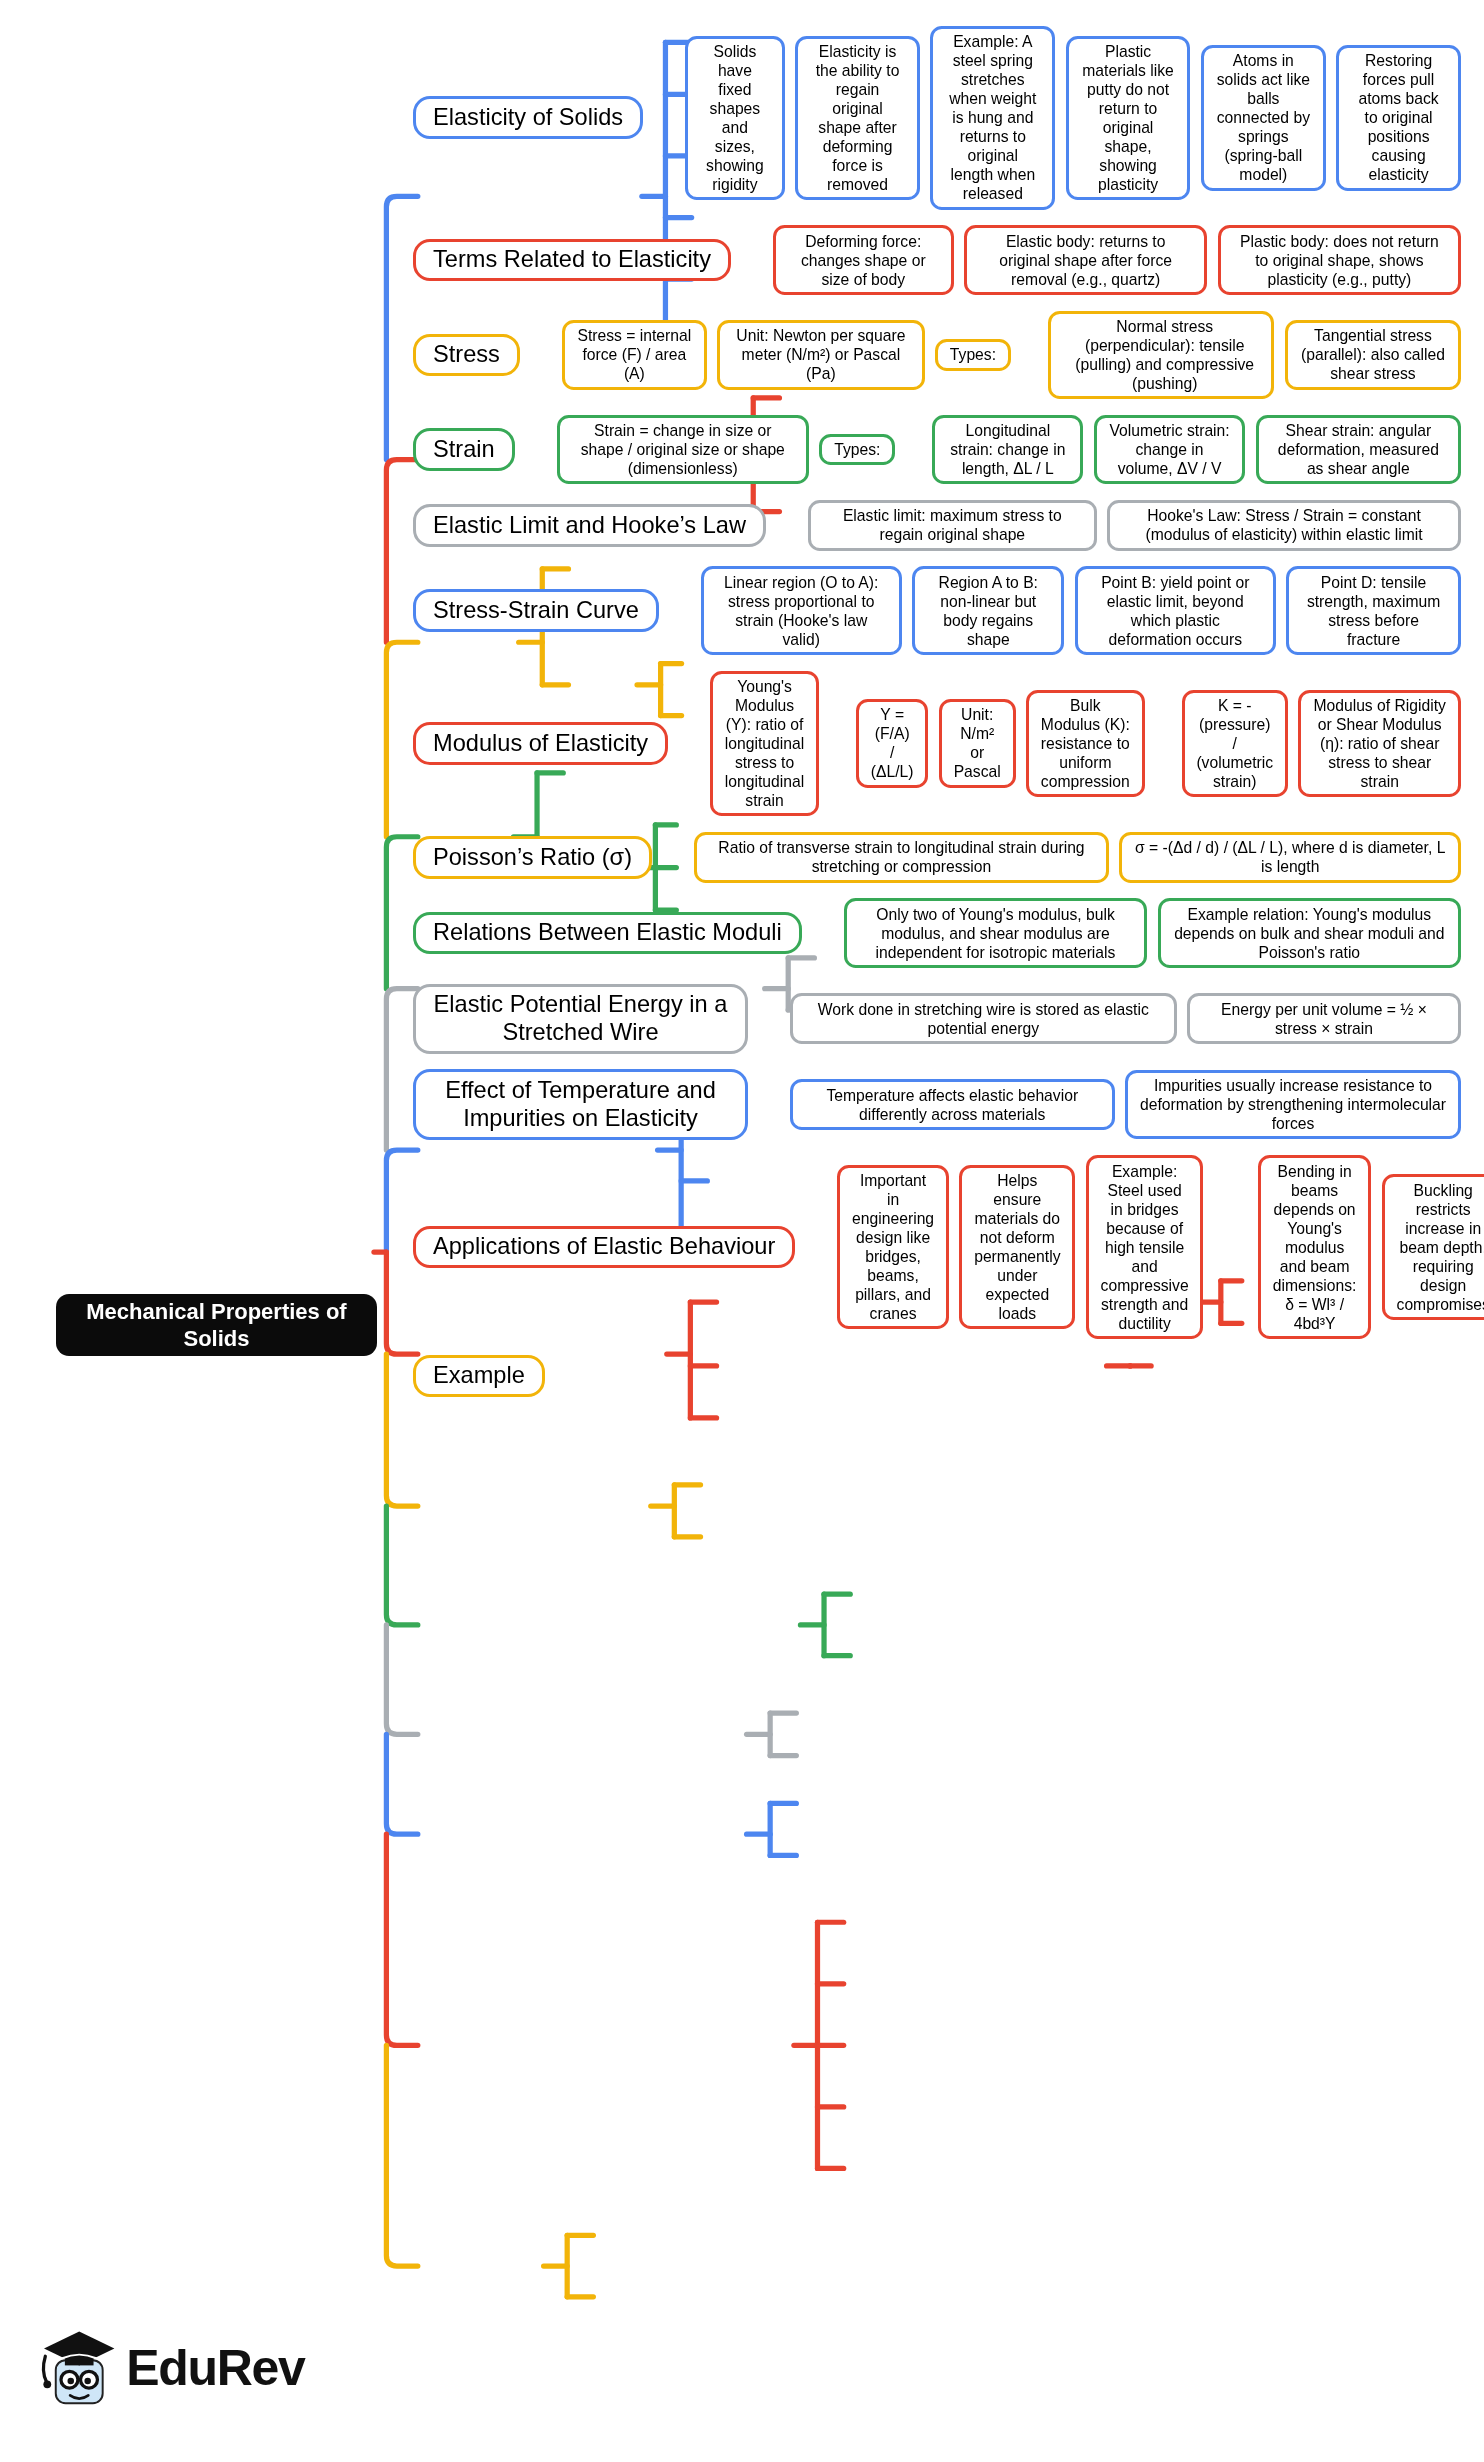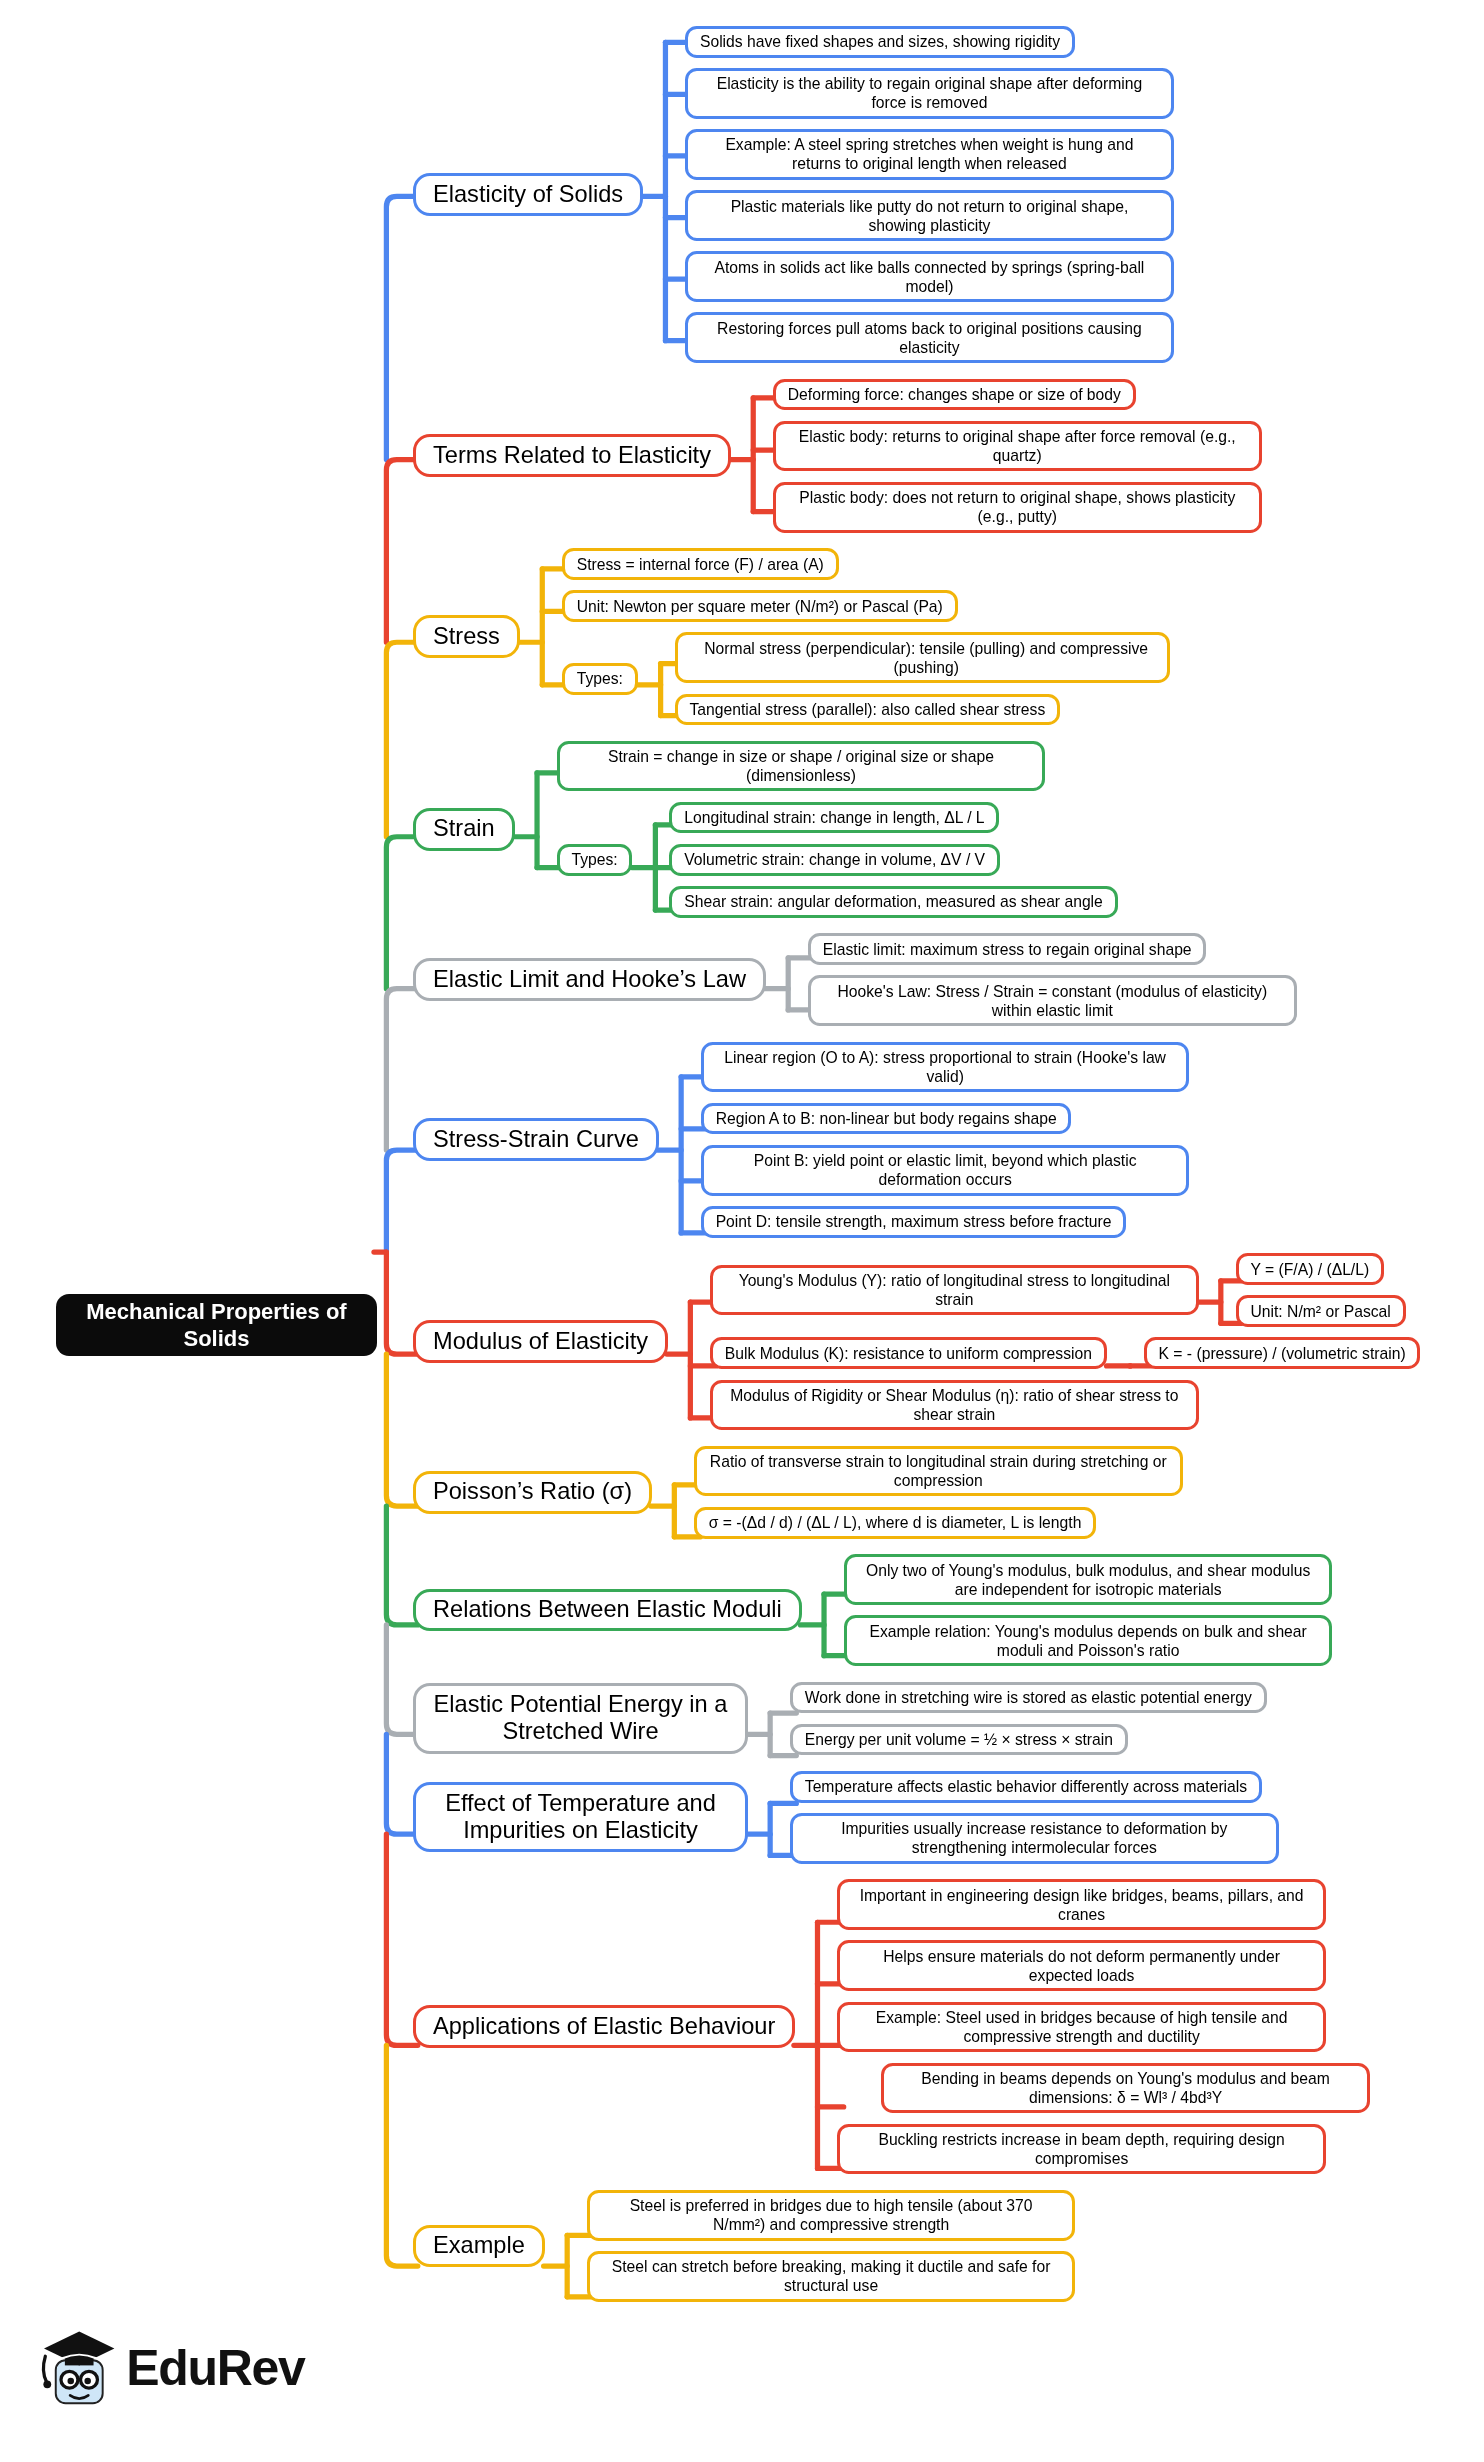--- a/index.html
+++ b/index.html
@@ -15,21 +15,21 @@
   #branches{
     position:relative;
     margin-left:413px;
     padding-top:26px;
     display:flex;
     flex-direction:column;
     gap:15.7px;
     width:1048px;
   }
   .node-row{display:flex;align-items:center;position:relative;}
-  .children{display:flex;flex-direction:column;gap:10.5px;margin-left:42px;}
+  .children{display:flex;flex-direction:row;gap:10.5px;margin-left:42px;}
   .children .children{margin-left:37px;}
   .box{
     position:relative;
     background:#ffffff;
     border:3.3px solid #888;
     border-radius:11.8px;
     color:#000;
     text-align:center;
     width:fit-content;
   }
@@ -379,28 +379,20 @@
           <div class="node-row">
             <div class="box leaf-box" style="border-color: rgb(232, 67, 47); margin-left: 44px;">Bending in beams depends on Young's modulus and beam dimensions: δ = Wl³ / 4bd³Y</div>
           </div>
           <div class="node-row">
             <div class="box leaf-box" style="border-color: rgb(232, 67, 47);">Buckling restricts increase in beam depth, requiring design compromises</div>
           </div>
         </div>
       </div>
       <div class="node-row branch">
         <div class="box label-box" style="border-color: rgb(242, 180, 9);">Example</div>
-        <div class="children">
-          <div class="node-row">
-            <div class="box leaf-box" style="border-color: rgb(242, 180, 9);">Steel is preferred in bridges due to high tensile (about 370 N/mm²) and compressive strength</div>
-          </div>
-          <div class="node-row">
-            <div class="box leaf-box" style="border-color: rgb(242, 180, 9);">Steel can stretch before breaking, making it ductile and safe for structural use</div>
-          </div>
-        </div>
       </div>
     </div>
 
   <div id="logo">
     <svg width="86" height="92" viewBox="0 0 132 140">
       <path d="M22 52 C16 72 20 84 24 92" fill="none" stroke="#111" stroke-width="5" stroke-linecap="round"></path>
       <circle cx="25" cy="95" r="6" fill="#111"></circle>
       <rect x="38" y="58" width="72" height="66" rx="15" fill="#cfe6f7" stroke="#222" stroke-width="3"></rect>
       <polygon points="74,14 128,40 74,66 20,40" fill="#111"></polygon>
       <rect x="52" y="52" width="44" height="14" fill="#111"></rect>

